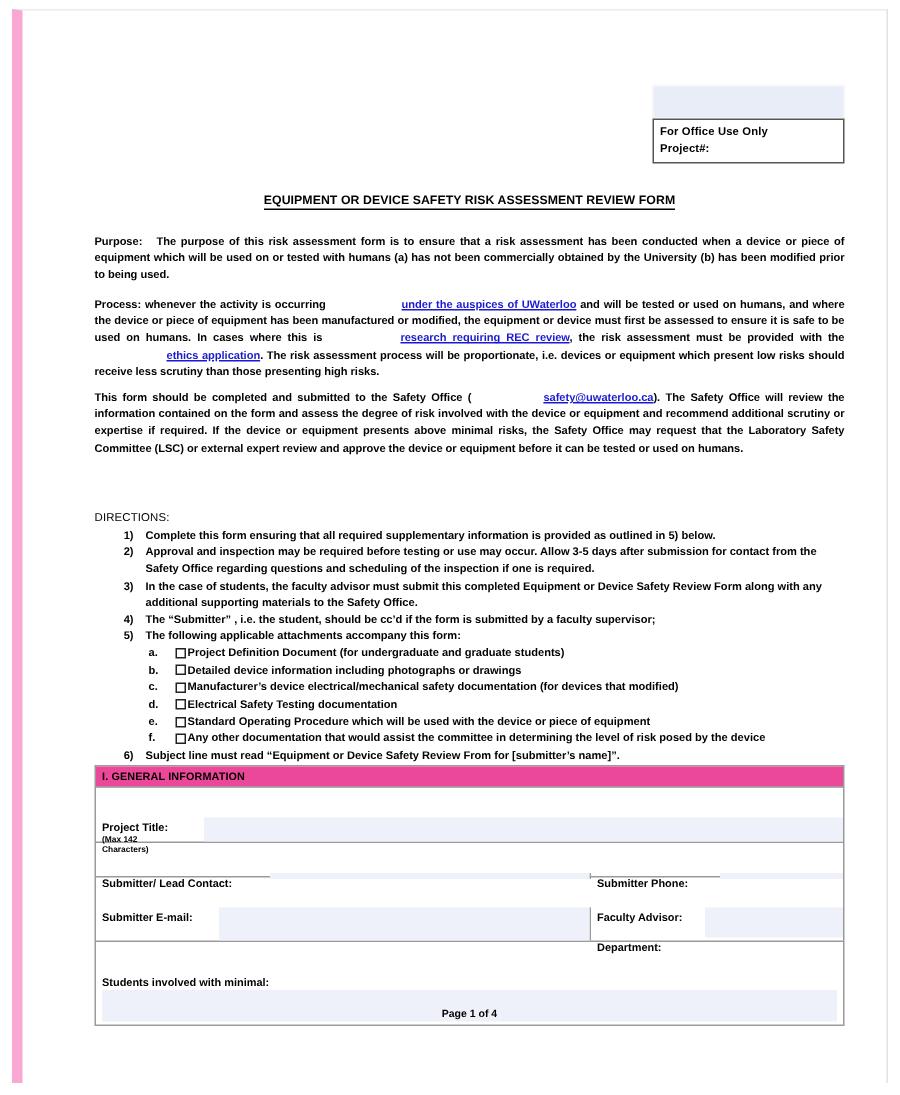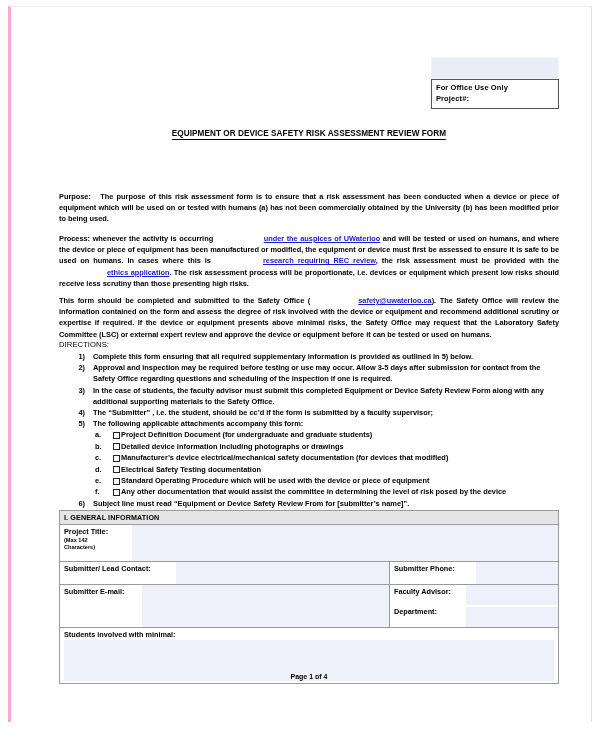--- a/index.html
+++ b/index.html
@@ -9,21 +9,21 @@
     font-family:"Liberation Sans", sans-serif;
     color:#000;
     overflow:hidden;
     position:relative;
   }
   .page{
     position:absolute;
     left:8px; top:6px;
     width:584px; height:716px;
     background:#fff;
-    border-left:3px solid #f9a8d4;
+    border-left:7px solid #f9a8d4;
     border-right:1px solid #e2e2e2;
     border-top:1px solid #ececec;
     box-sizing:border-box;
   }
   .inner{
     position:absolute;
     left:48px; top:0; width:500px;
   }
 
   
@@ -59,21 +59,20 @@
   }
   .doc-title span{ border-bottom:1px solid #000; padding-bottom:1px;}
 
   
   .para{
     font-size:7.4px;
     line-height:11.2px;
     text-align:justify;
     font-weight:bold;
     letter-spacing:-.02px;
-    margin-top:36px;
   }
   .para b{ font-weight:bold; }
   .lnk{ color:#1a1ad1; text-decoration:underline; font-weight:bold;padding-left:48px;}
   .p-purpose{ position:absolute; left:0; top:148px; width:500px;}
   .p-process{ position:absolute; left:0; top:190px; width:500px;}
   .p-submit { position:absolute; left:0; top:252px; width:500px;}
 
   
   .dir-head{
     position:absolute; left:0; top:333px;
@@ -111,32 +110,33 @@
   }
 
   
   .form{
     position:absolute; left:0; top:503px; width:500px;
     border:1px solid #9a9a9a;
     box-sizing:border-box;
     background:#fff;
   }
   .f-sec{
-    background:#e5e5e5;
+    background:#ec4899;
     border-bottom:1px solid #9a9a9a;
     font-size:7.2px; font-weight:bold;
     padding:2px 4px 2px 4px;
     letter-spacing:.1px;
   }
   .f-row{ display:flex; border-bottom:1px solid #9a9a9a;}
   .f-row:last-child{ border-bottom:none;}
   .f-cell{
     box-sizing:border-box;
     padding:2px 14px 2px 4px;
     position:relative;
+    margin-top:20px;
   }
   .f-cell.left{ width:330px; flex:0 0 330px; border-right:1px solid #9a9a9a;}
   .f-cell.right{ flex:1 1 auto;}
   .f-cell.full{ width:100%;}
   .f-lbl{ font-size:7.3px; font-weight:bold; line-height:10px;}
   .f-sub{ font-size:5.6px; font-weight:bold; line-height:7px;}
   .fill{
     background:#eef0fa;
     position:absolute;
   }

